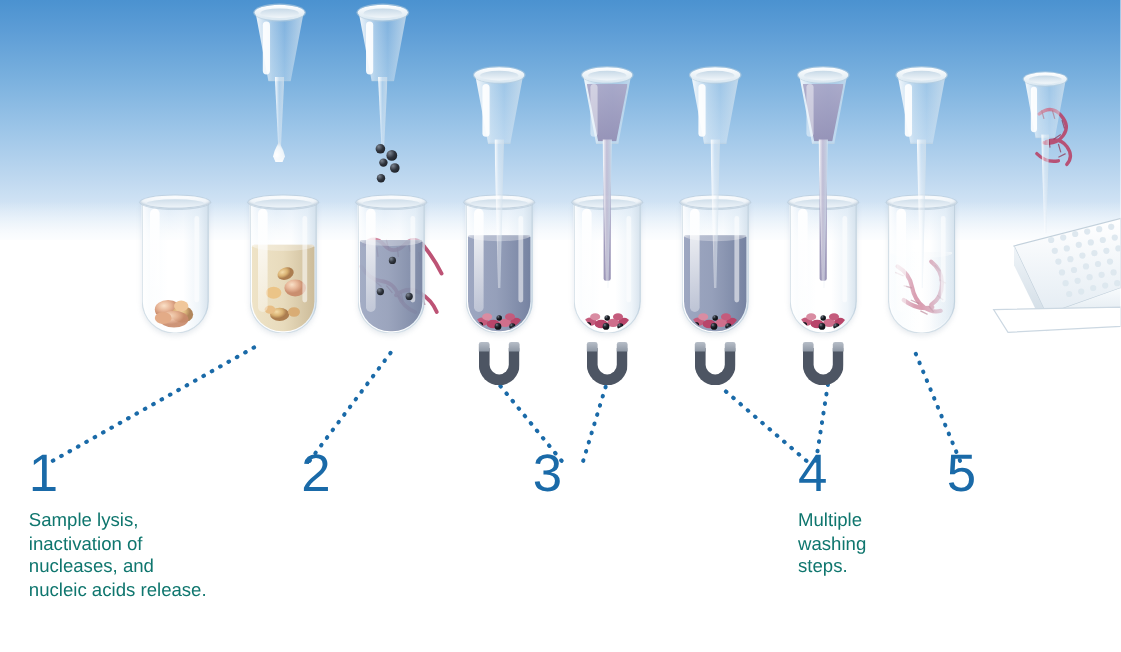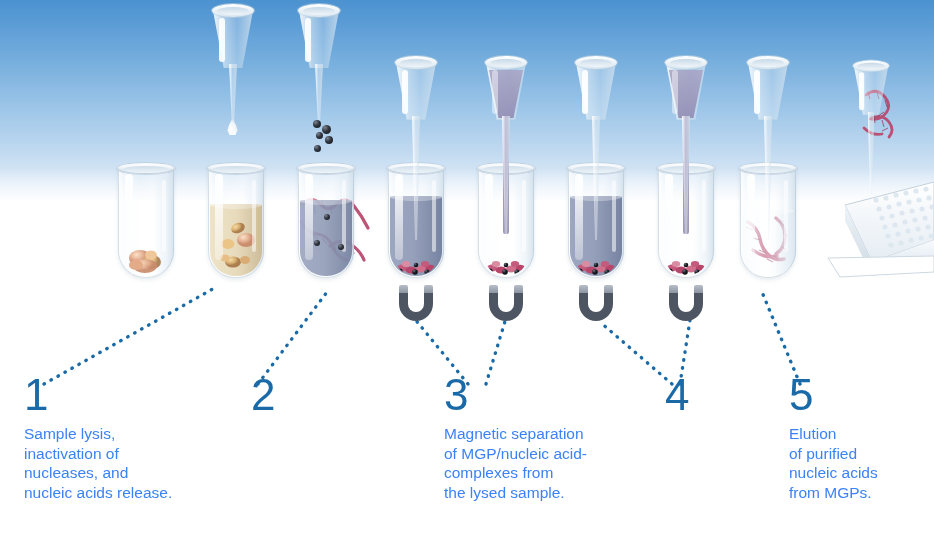--- a/index.html
+++ b/index.html
@@ -135,21 +135,21 @@
   .dots{position:absolute;left:0;top:0;width:934px;height:543px;}
 
   
   .steps{position:absolute;left:0;top:0;width:934px;height:543px;}
   .step{position:absolute;}
   .step .num{
     font-size:44px;line-height:40px;font-weight:400;color:#1a6aa8;
     letter-spacing:-1px;
   }
   .step .cap{
-    margin-top:9px;font-size:15.5px;line-height:19.5px;color:#3b82f6;
+    margin-top:9px;font-size:15.5px;line-height:19.5px;color:#0f766e;
     font-weight:400;white-space:pre-line;
   }
 </style>
 </head>
 <body>
 
 <div id="stage">
 
   <div class="bg-sky"></div>
   <div class="bg-white"></div>
@@ -543,33 +543,28 @@
 nucleases, and
 nucleic acids release.</div>
     </div>
 
     <div class="step" style="left:251px;top:375px;width:185px;">
       <div class="num">2</div>
     </div>
 
     <div class="step" style="left:444px;top:375px;width:212px;">
       <div class="num">3</div>
-      <div class="cap">Magnetic separation
-of MGP/nucleic acid-
-complexes from
-the lysed sample.</div>
     </div>
 
     <div class="step" style="left:665px;top:375px;width:112px;">
       <div class="num">4</div>
+      <div class="cap">Multiple
+washing
+steps.</div>
     </div>
 
     <div class="step" style="left:789px;top:375px;width:140px;">
       <div class="num">5</div>
-      <div class="cap">Elution
-of purified
-nucleic acids
-from MGPs.</div>
     </div>
 
   </div>
 
 </div>
 
 </body></html>

